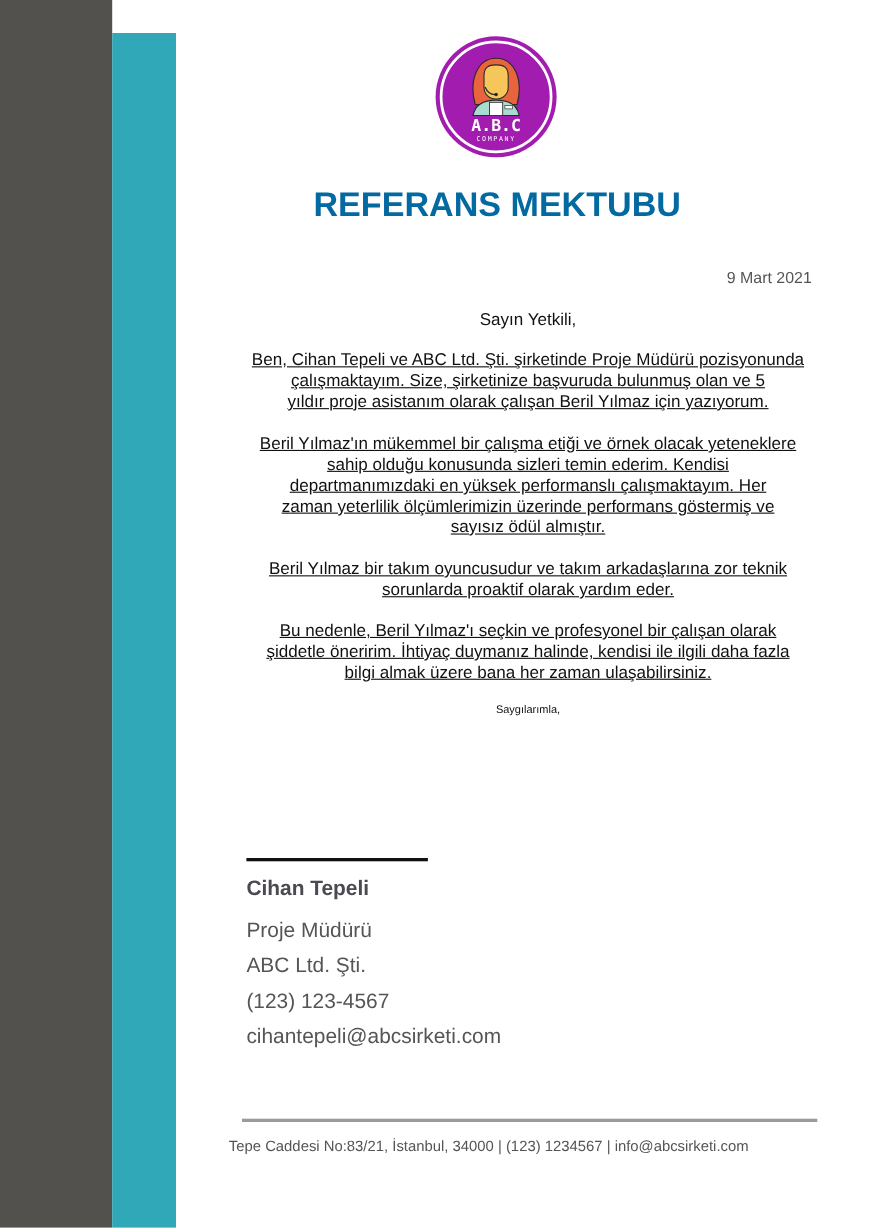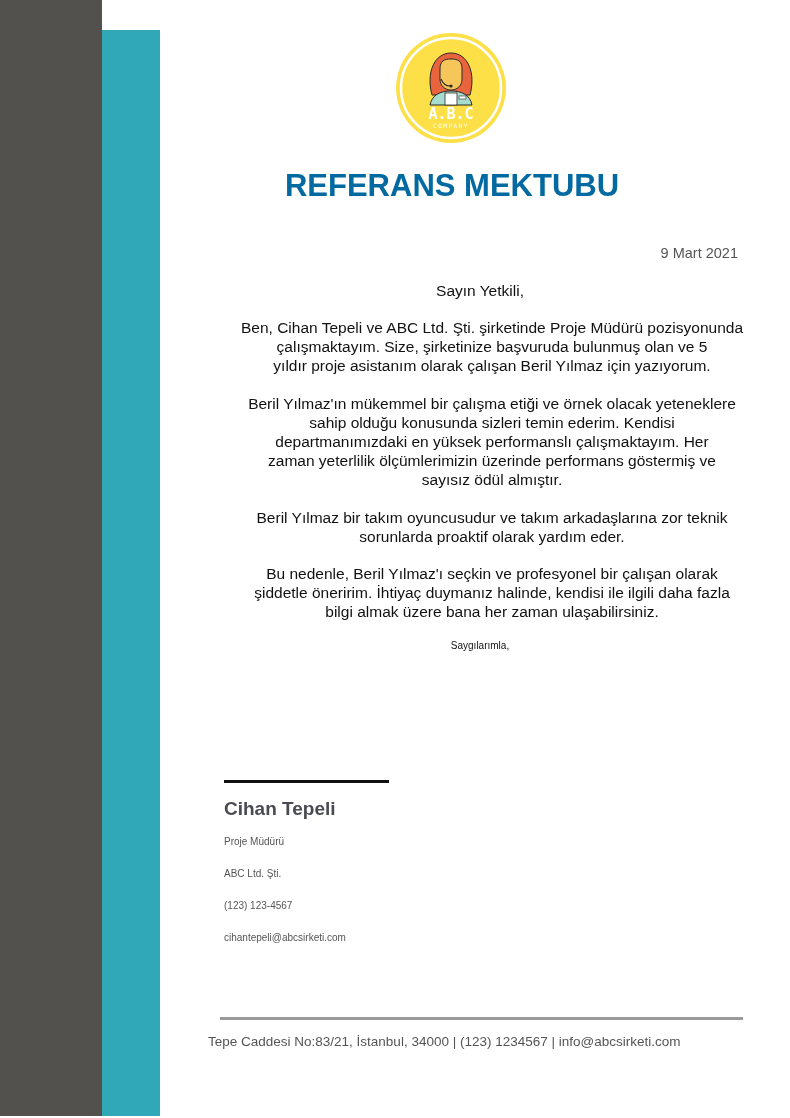--- a/index.html
+++ b/index.html
@@ -1,37 +1,37 @@
 <!DOCTYPE html>
 <html><head>
   <meta charset="utf-8">
   <style>
     * { margin: 0; padding: 0; box-sizing: border-box; }
     html, body { width: 790px; height: 1118px; background: #ffffff; overflow: hidden; }
     body { position: relative; font-family: "Liberation Sans", "DejaVu Sans", sans-serif; }
     .dark-bar { position: absolute; left: 0; top: 0; width: 102px; height: 1116px; background: #52514d; }
     .teal-bar { position: absolute; left: 102px; top: 30px; width: 58px; height: 1086px; background: #31a8b7; }
 
-    .logo { position: absolute; left: 396px; top: 33px; width: 110px; height: 110px; border-radius: 50%; background: #fde047; }
+    .logo { position: absolute; left: 396px; top: 33px; width: 110px; height: 110px; border-radius: 50%; background: #a21caf; }
     .logo svg { width: 110px; height: 110px; display: block; }
 
     .title { position: absolute; left: 160px; width: 584px; top: 168px; text-align: center; font-size: 31px; font-weight: 700; color: #0369a1; letter-spacing: 0px; }
     .date { position: absolute; right: 52px; top: 245px; font-size: 14.5px; color: #555555; }
     .salutation { position: absolute; left: 200px; width: 560px; top: 282px; text-align: center; font-size: 15.5px; color: #111111; }
 
-    .body-text { position: absolute; left: 212px; width: 560px; text-align: center; font-size: 15.5px; line-height: 19px; color: #111111; }
+    .body-text { position: absolute; left: 200px; width: 560px; text-align: center; font-size: 15.5px; line-height: 19px; color: #111111; text-decoration: underline; }
     .p1 { top: 318px; }
     .p2 { top: 394px; }
     .p3 { top: 508px; }
     .p4 { top: 564px; }
     .closing { position: absolute; left: 200px; width: 560px; top: 640px; text-align: center; font-size: 10px; color: #111111; }
 
     .sig-line { position: absolute; left: 224px; top: 780px; width: 165px; height: 3px; background: #111111; }
     .sig-name { position: absolute; left: 224px; top: 798px; font-size: 19px; font-weight: 700; color: #4a4b52; }
-    .sig-item { position: absolute; left: 224px; font-size: 10px; color: #555555; }
+    .sig-item { position: absolute; left: 224px; font-size: 19px; color: #555555; }
     .s1 { top: 836px; }
     .s2 { top: 868px; }
     .s3 { top: 900px; }
     .s4 { top: 932px; }
 
     .footer-rule { position: absolute; left: 220px; top: 1017px; width: 523px; height: 3px; background: #9a9a9a; }
     .footer-text { position: absolute; left: 208px; top: 1034px; font-size: 13.5px; color: #555555; }
   </style>
 </head>
 <body>

